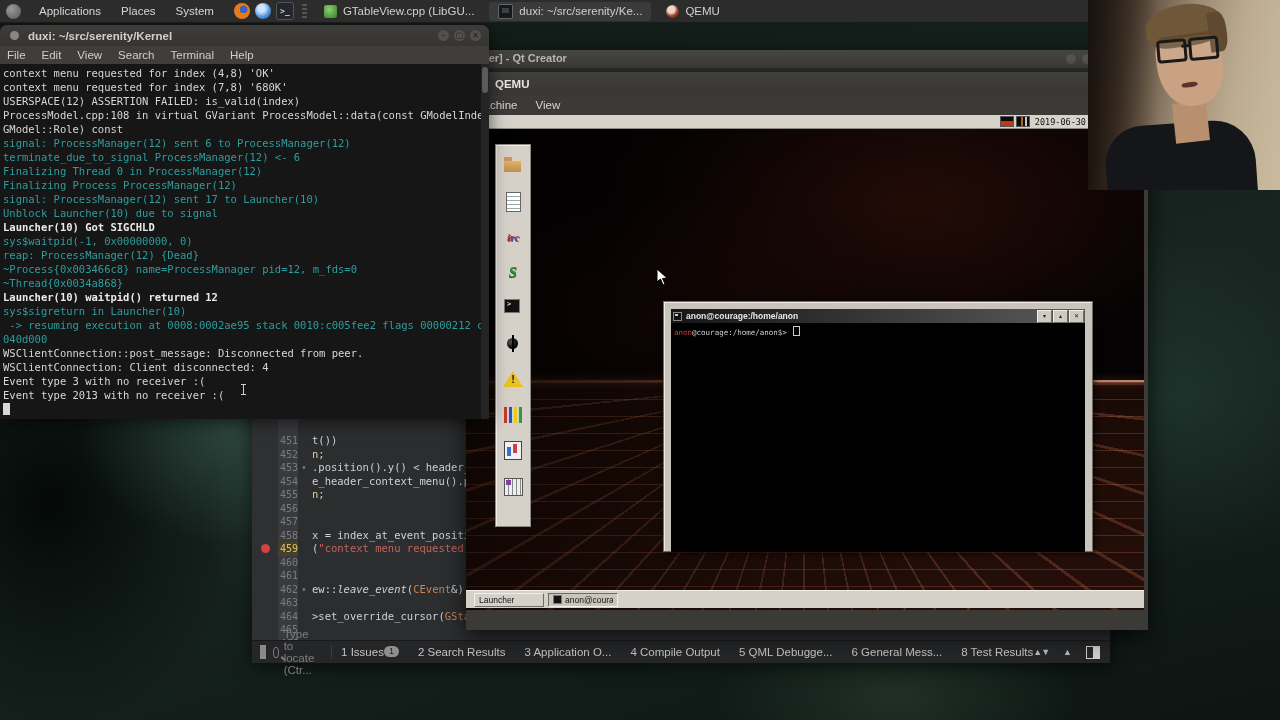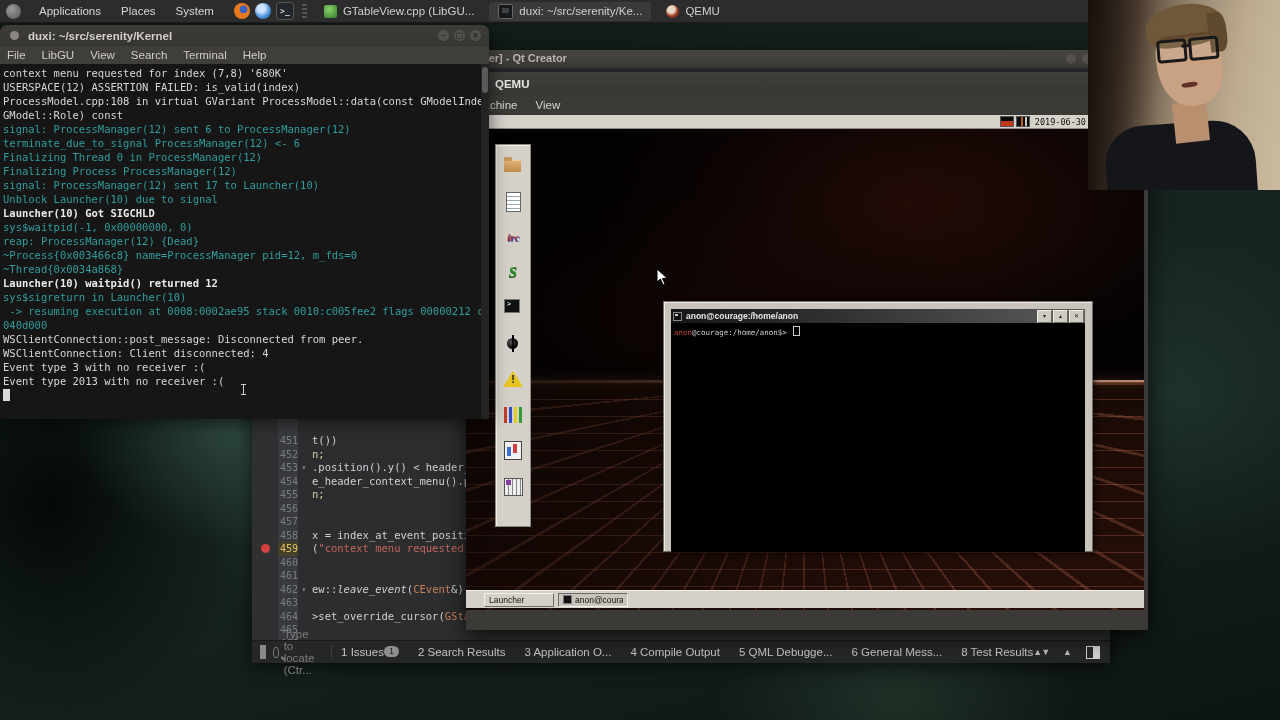--- a/index.html
+++ b/index.html
@@ -172,21 +172,21 @@
     font-size:6px;line-height:10px;text-align:center;color:#222;}
   .sbtn.min::before{content:"▾";}
   .sbtn.max::before{content:"▴";}
   .sbtn.close::before{content:"✕";}
   .sterm-body{height:229px;background:#000;font-family:"DejaVu Sans Mono",monospace;font-size:7.5px;line-height:10px;padding:3px;box-sizing:border-box;color:#ccc;}
   .sprompt-user{color:#c04040;}
   .scursor{display:inline-block;width:5px;height:8px;border:1px solid #ccc;vertical-align:-1px;margin-left:2px;}
 
   
   .staskbar{position:absolute;left:0;bottom:2px;width:678px;height:18px;background:#d5d1c9;border-top:1px solid #f2efe9;
-    display:flex;align-items:center;gap:4px;padding-left:18px;box-sizing:border-box;z-index:5;margin-top:12px;}
+    display:flex;align-items:center;gap:4px;padding-left:8px;box-sizing:border-box;z-index:5;margin-top:12px;}
   .stask-btn{height:14px;display:flex;align-items:center;font-size:9px;color:#111;padding:0 4px;box-sizing:border-box;}
   .stask-btn.normal{width:70px;background:#d5d1c9;border:1px solid;border-color:#f2efe9 #6e6c66 #6e6c66 #f2efe9;}
   .stask-btn.active{width:70px;background:#c9c5bd;border:1px solid;border-color:#6e6c66 #f2efe9 #f2efe9 #6e6c66;}
   .stask-icon{width:9px;height:9px;background:#111;border:1px solid #777;margin-right:3px;flex:none;box-sizing:border-box;}
   .stask-label{white-space:nowrap;overflow:hidden;font-size:8.5px;}
 
   
   .cursor-arrow{position:absolute;left:656px;top:268px;z-index:60;}
 
   
@@ -441,28 +441,29 @@
       <span class="term-ticon"></span>
       <span>duxi: ~/src/serenity/Kernel</span>
       <span class="term-buttons">
         <span class="circ-btn">−</span>
         <span class="circ-btn">▢</span>
         <span class="circ-btn">✕</span>
       </span>
     </div>
     <div class="term-menubar">
         <span>File</span>
-        <span>LibGU</span>
+        <span>Edit</span>
         <span>View</span>
         <span>Search</span>
         <span>Terminal</span>
         <span>Help</span>
       </div>
     <div class="term-body">
       <div>
+          <div class="trow w">context menu requested for index (4,8) 'OK'</div>
           <div class="trow w">context menu requested for index (7,8) '680K'</div>
           <div class="trow w">USERSPACE(12) ASSERTION FAILED: is_valid(index)</div>
           <div class="trow w">ProcessModel.cpp:108 in virtual GVariant ProcessModel::data(const GModelIndex</div>
           <div class="trow w">GModel::Role) const</div>
           <div class="trow t">signal: ProcessManager(12) sent 6 to ProcessManager(12)</div>
           <div class="trow t">terminate_due_to_signal ProcessManager(12) &lt;- 6</div>
           <div class="trow t">Finalizing Thread 0 in ProcessManager(12)</div>
           <div class="trow t">Finalizing Process ProcessManager(12)</div>
           <div class="trow t">signal: ProcessManager(12) sent 17 to Launcher(10)</div>
           <div class="trow t">Unblock Launcher(10) due to signal</div>

